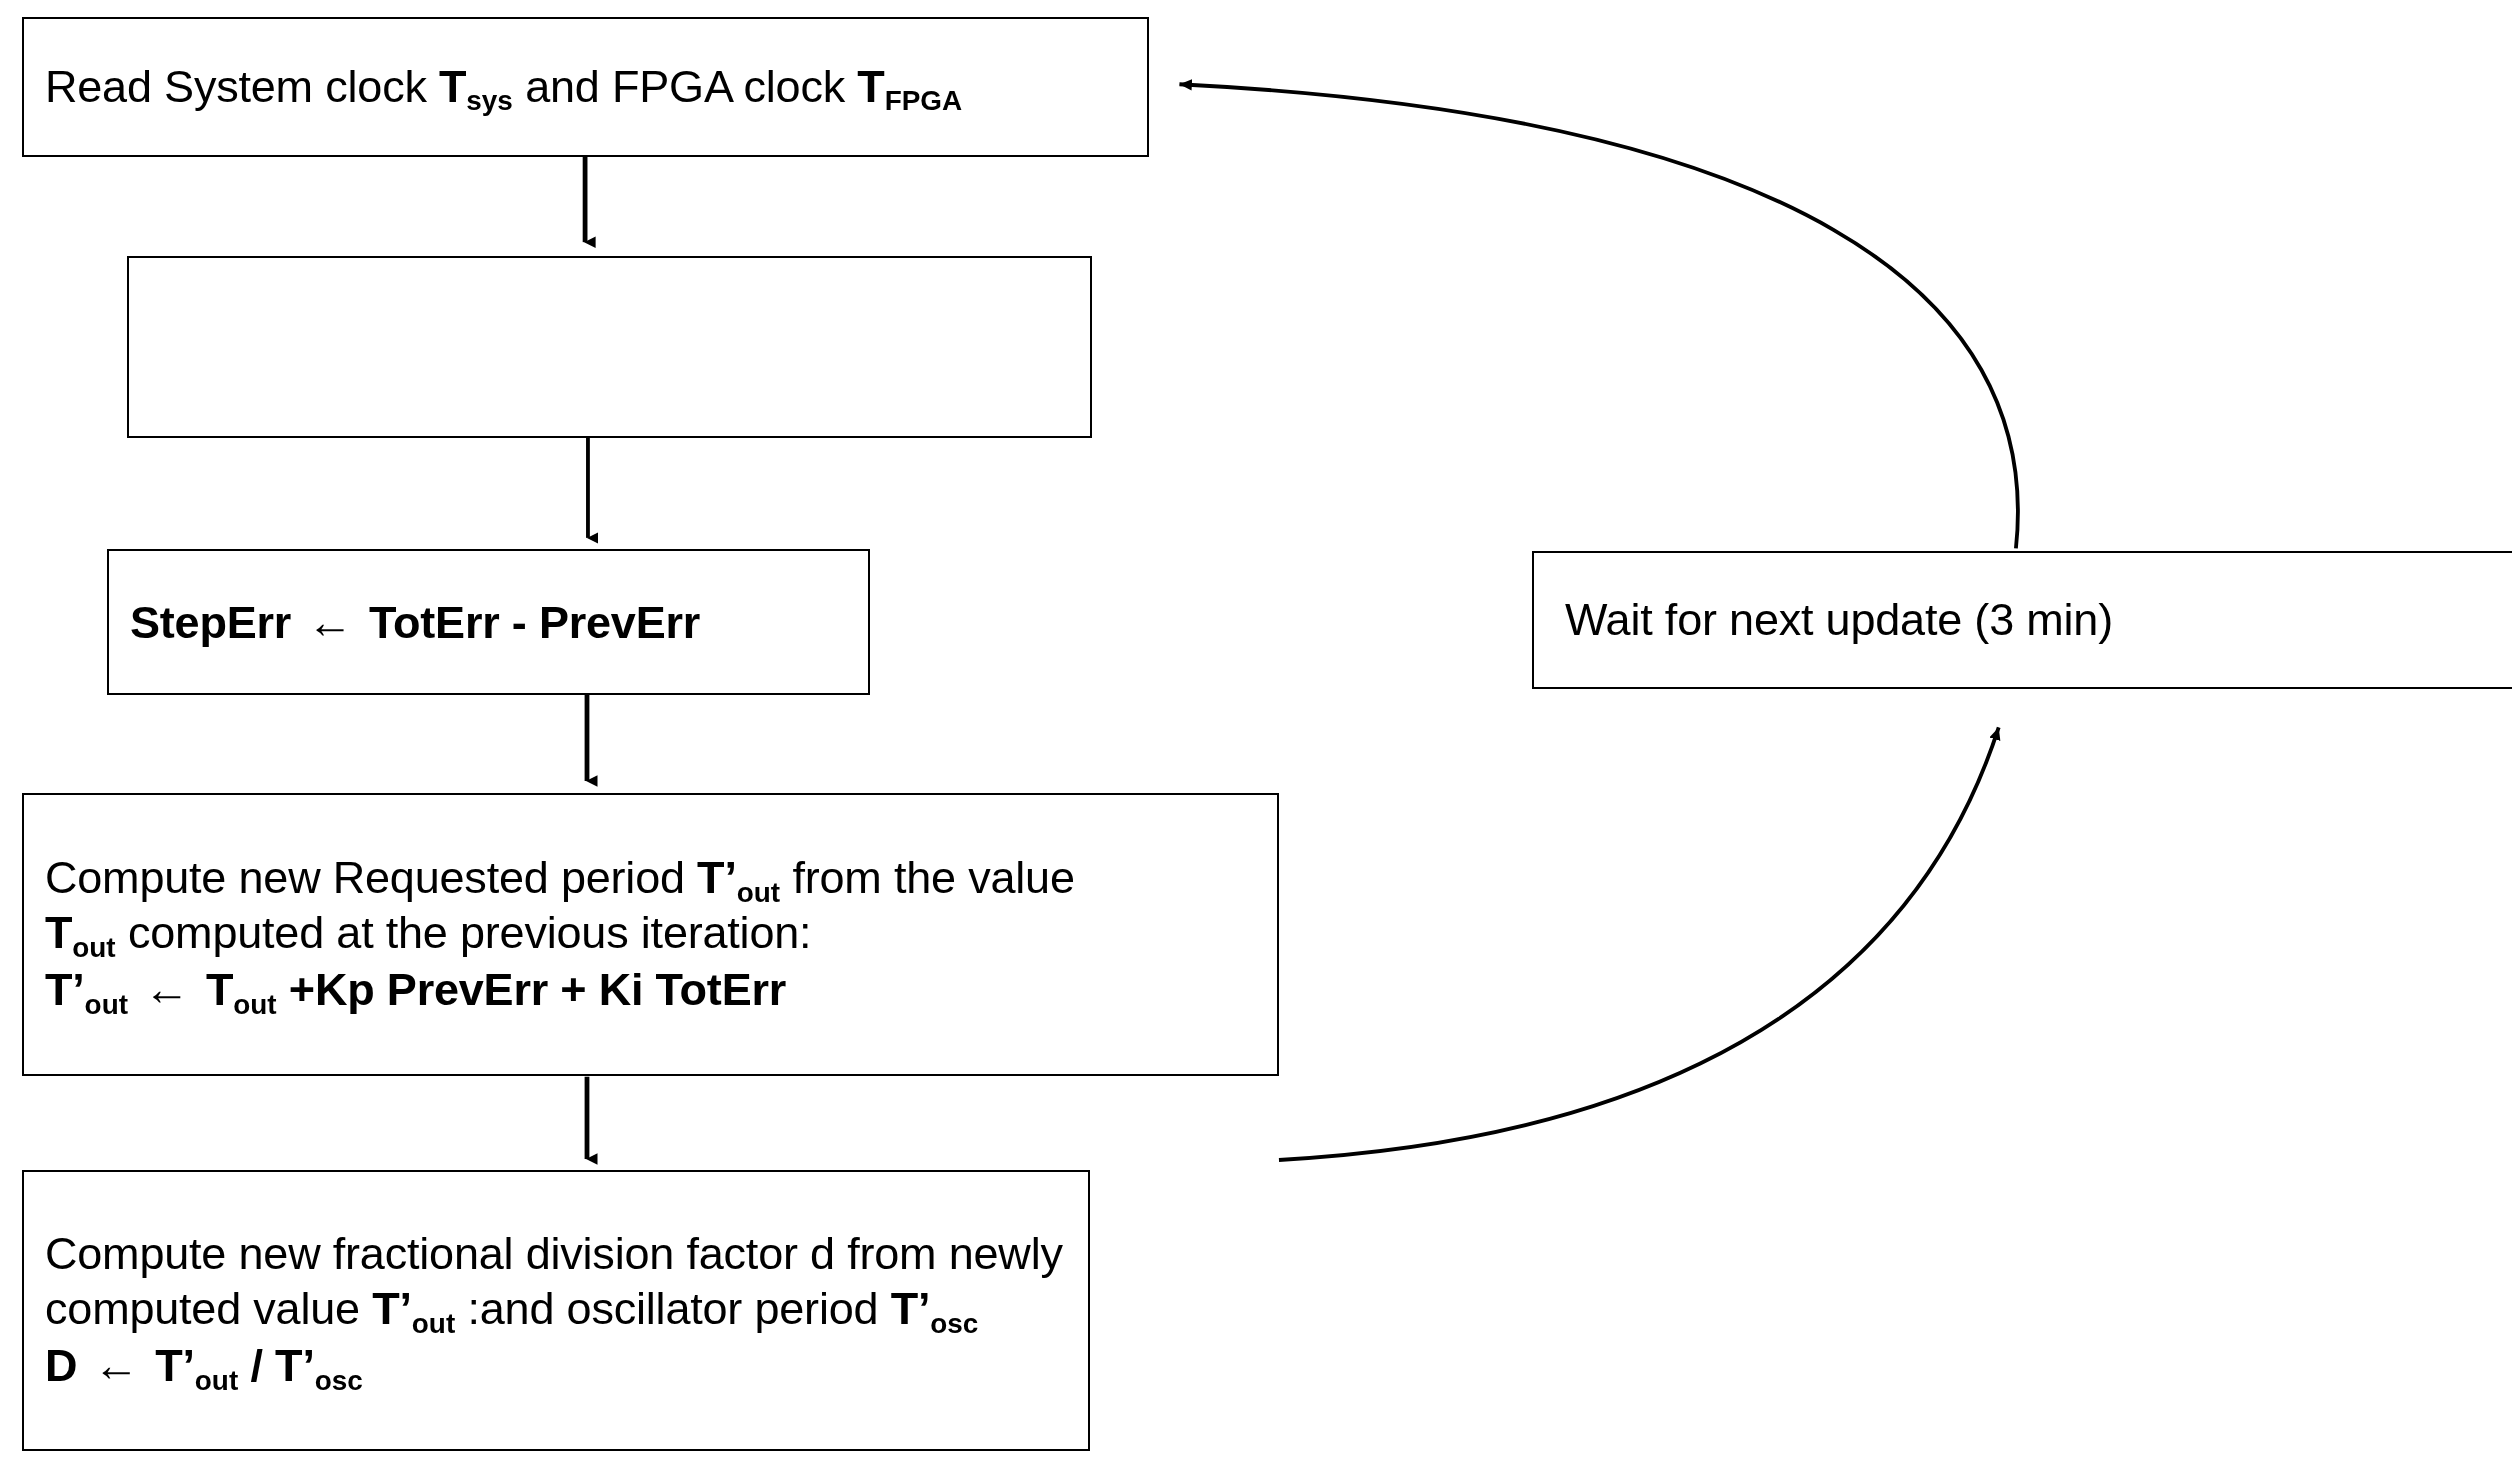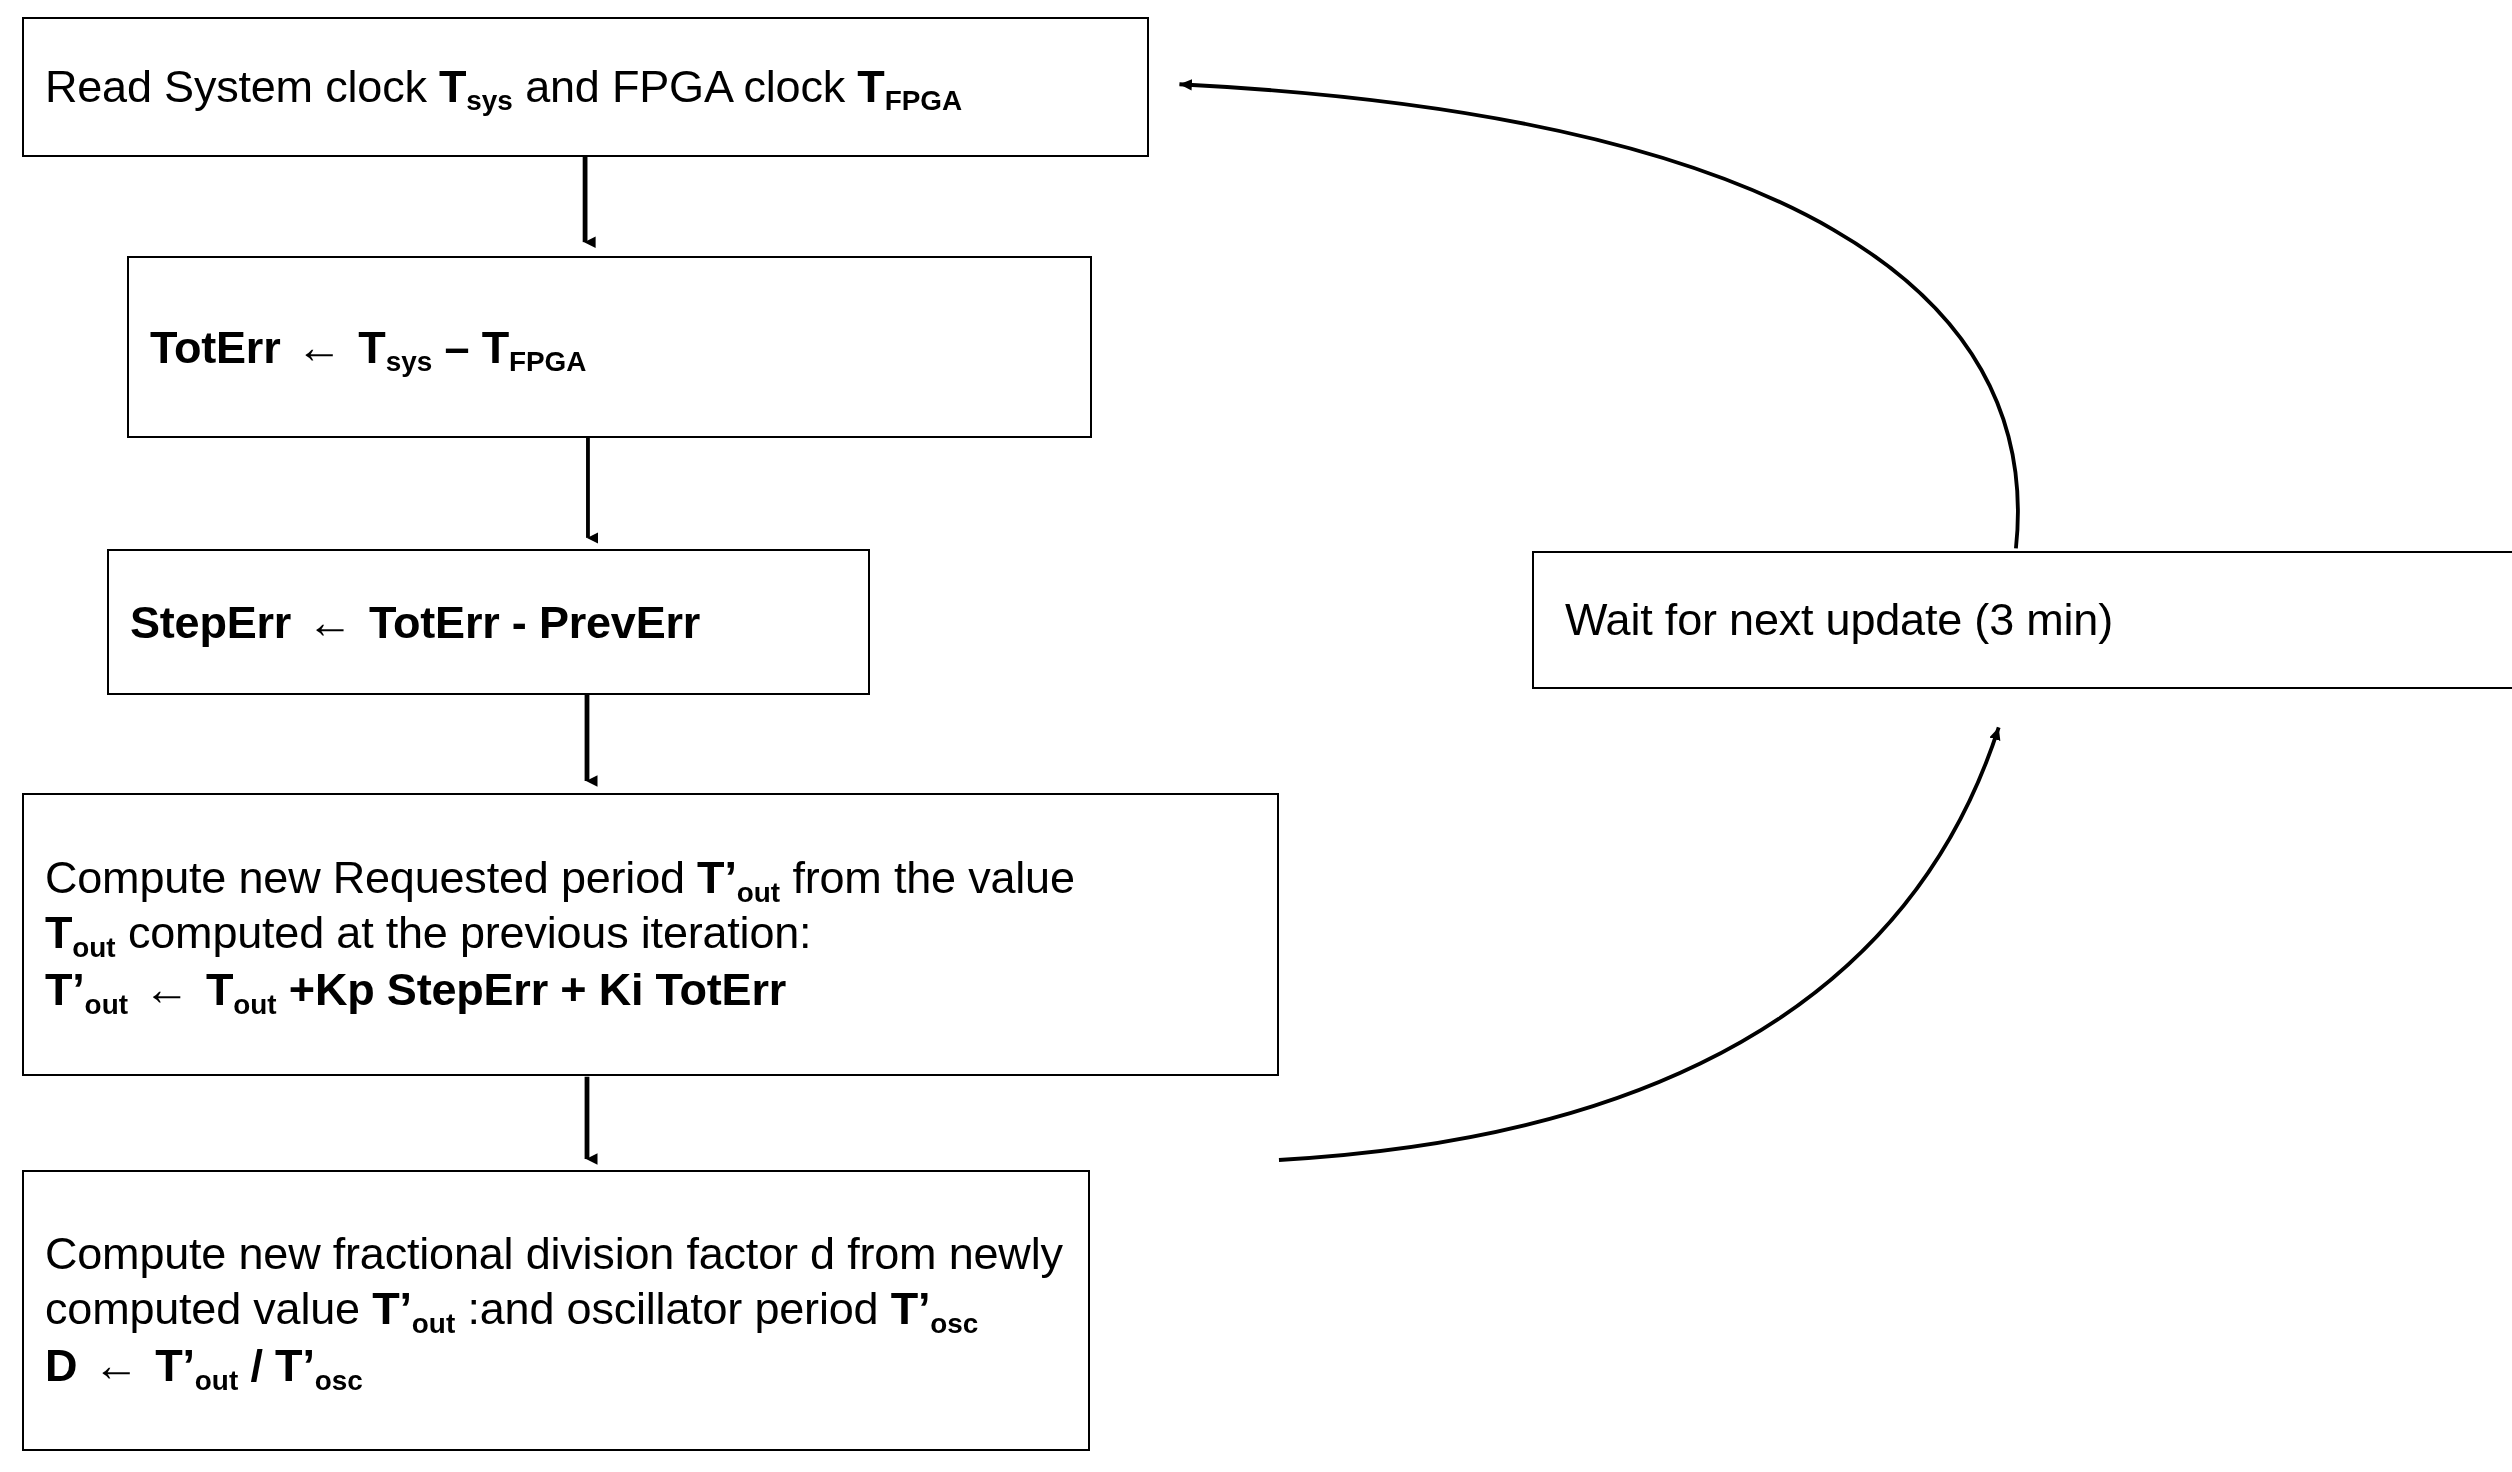--- a/index.html
+++ b/index.html
@@ -87,29 +87,28 @@
 
     <path d="M 1336,1212 C 1620,1196 1975,1110 2088,760" fill="none" stroke="#000000" stroke-width="4" marker-end="url(#ah-tri)"></path>
 
     <path d="M 2106,573 C 2135,300 1860,120 1232,88" fill="none" stroke="#000000" stroke-width="4" marker-end="url(#ah-tri)"></path>
   </svg>
 
   <div class="node" id="node-read">
       <div class="line"><span>Read System clock </span><span style="font-weight: bold;">T</span><sub style="font-weight: bold;">sys</sub><span> and FPGA clock </span><span style="font-weight: bold;">T</span><sub style="font-weight: bold;">FPGA</sub></div>
     </div>
   <div class="node bold" id="node-prev">
-      <div class="line"><span>TotErr </span><span class="arrowglyph">←</span><span> T</span><sub>sys</sub><span> – T</span><sub>FPGA</sub></div>
     </div>
   <div class="node bold" id="node-step">
       <div class="line"><span>StepErr </span><span class="arrowglyph">←</span><span> TotErr - PrevErr</span></div>
     </div>
   <div class="node" id="node-compute-period">
       <div class="line"><span>Compute new Requested period </span><span style="font-weight: bold;">T’</span><sub style="font-weight: bold;">out</sub><span> from the value</span></div>
       <div class="line"><span style="font-weight: bold;">T</span><sub style="font-weight: bold;">out</sub><span> computed at the previous iteration:</span></div>
-      <div class="line"><span style="font-weight: bold;">T’</span><sub style="font-weight: bold;">out</sub><span style="font-weight: bold;"> </span><span class="arrowglyph" style="font-weight: bold;">←</span><span style="font-weight: bold;"> T</span><sub style="font-weight: bold;">out</sub><span style="font-weight: bold;"> +Kp StepErr + Ki TotErr</span></div>
+      <div class="line"><span style="font-weight: bold;">T’</span><sub style="font-weight: bold;">out</sub><span style="font-weight: bold;"> </span><span class="arrowglyph" style="font-weight: bold;">←</span><span style="font-weight: bold;"> T</span><sub style="font-weight: bold;">out</sub><span style="font-weight: bold;"> +Kp PrevErr + Ki TotErr</span></div>
     </div>
   <div class="node" id="node-compute-div">
       <div class="line"><span>Compute new fractional division factor d from newly</span></div>
       <div class="line"><span>computed value </span><span style="font-weight: bold;">T’</span><sub style="font-weight: bold;">out</sub><span> :and oscillator period </span><span style="font-weight: bold;">T’</span><sub style="font-weight: bold;">osc</sub></div>
       <div class="line"><span style="font-weight: bold;">D </span><span class="arrowglyph" style="font-weight: bold;">←</span><span style="font-weight: bold;"> T’</span><sub style="font-weight: bold;">out</sub><span style="font-weight: bold;"> / T’</span><sub style="font-weight: bold;">osc</sub></div>
     </div>
   <div class="node" id="node-wait">
       <div class="line"><span>Wait for next update (3 min)</span></div>
     </div>
 

